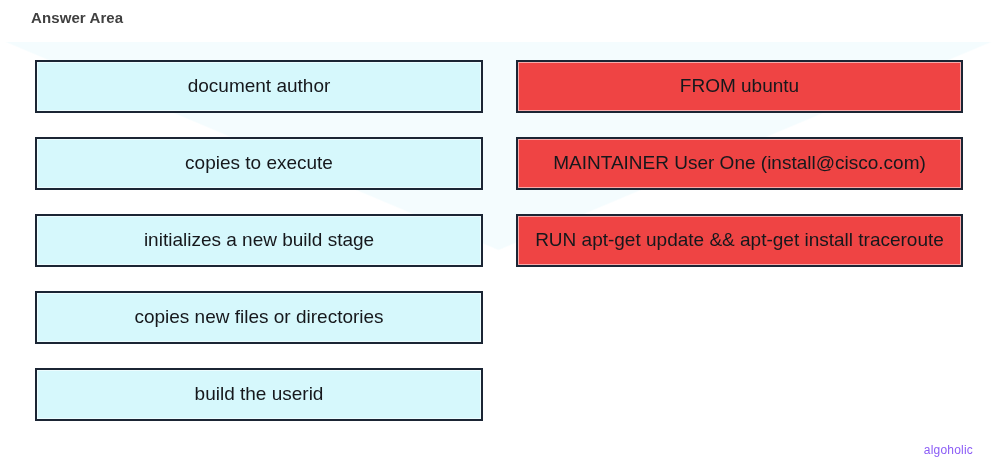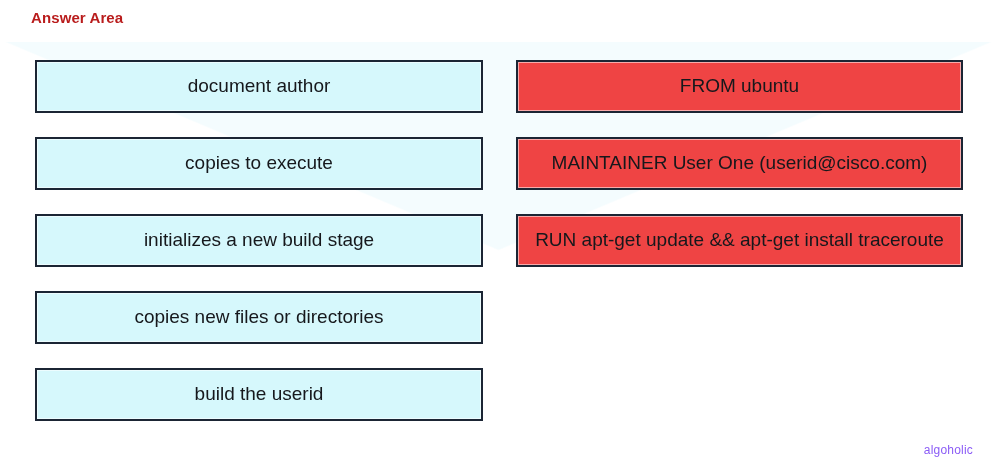--- a/index.html
+++ b/index.html
@@ -34,21 +34,21 @@
     height: 42px;
     background: #ffffff;
     z-index: 4;
   }
   .page-title {
     position: absolute;
     left: 31px;
     top: 9px;
     font-size: 15px;
     font-weight: bold;
-    color: #b91c1c;
+    color: #404040;
     letter-spacing: 0.1px;
     font-family: "Liberation Sans", sans-serif;
     white-space: nowrap;
   }
 
   
   .answer-panel {
     position: absolute;
     left: 0;
     top: 42px;
@@ -160,21 +160,21 @@
       <div class="answer-box box-cyan">
         <span class="box-label">build the userid</span>
       </div>
     </div>
 
     <div class="column col-right">
       <div class="answer-box box-cream">
         <span class="box-label">FROM ubuntu</span>
       </div>
       <div class="answer-box box-cream">
-        <span class="box-label">MAINTAINER User One (userid@cisco.com)</span>
+        <span class="box-label">MAINTAINER User One (install@cisco.com)</span>
       </div>
       <div class="answer-box box-cream">
         <span class="box-label">RUN apt-get update &amp;&amp; apt-get install traceroute</span>
       </div>
     </div>
 
   </div>
 
   <div class="brand-watermark">algoholic</div>
 

